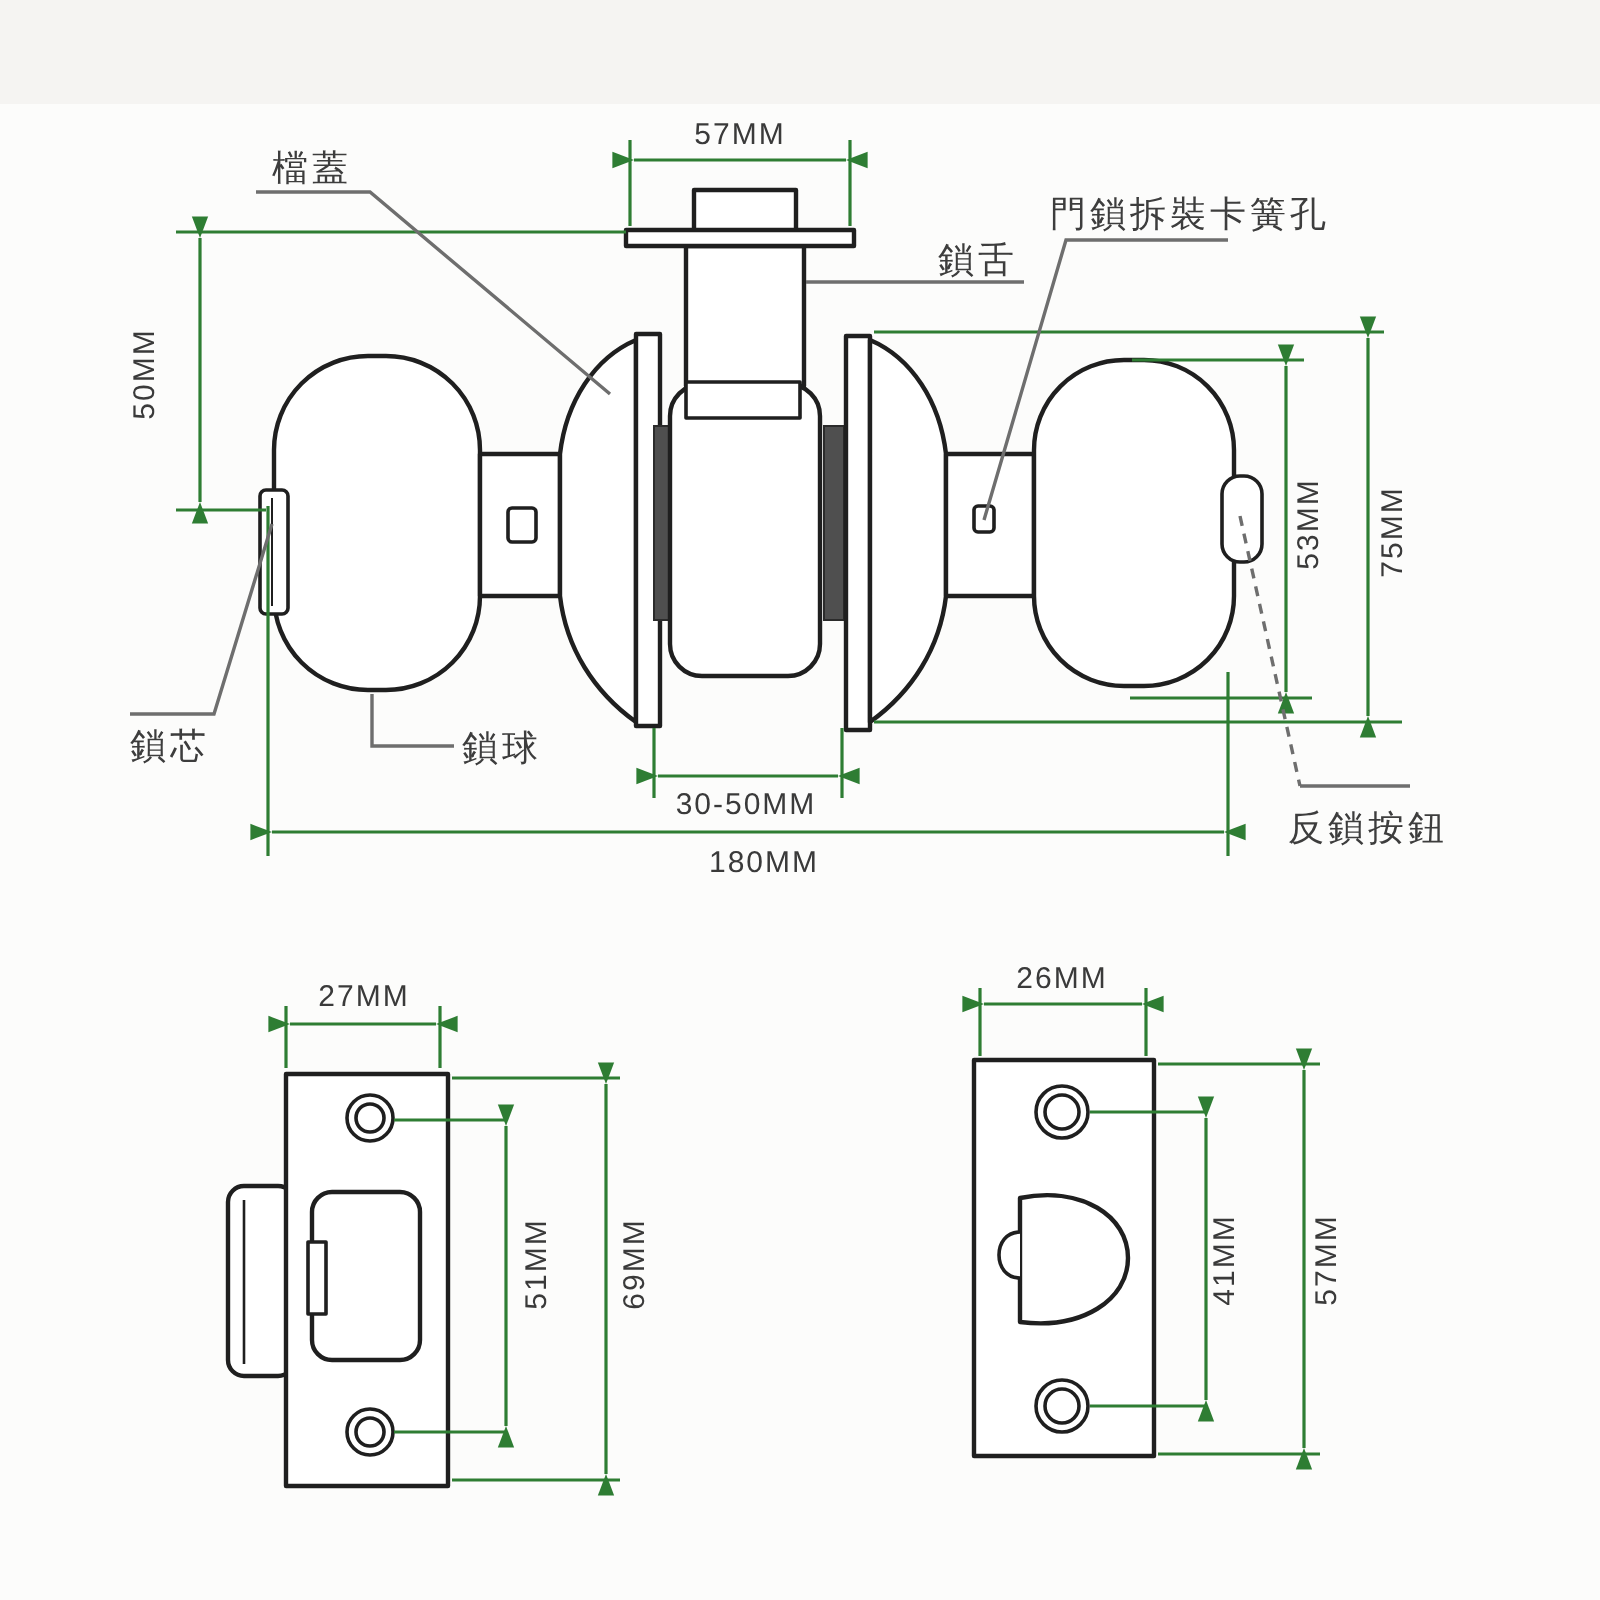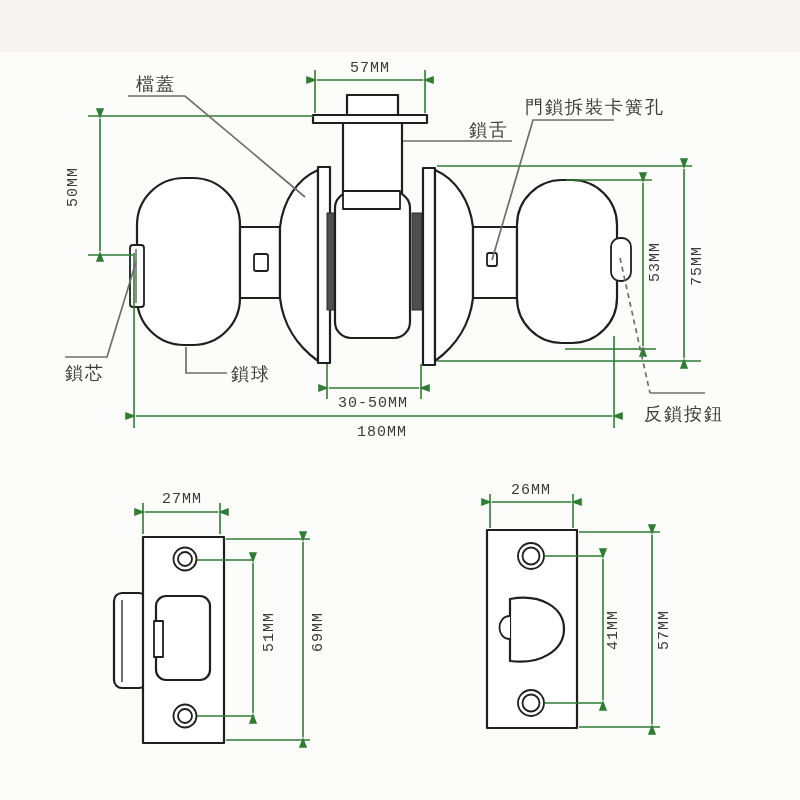--- a/index.html
+++ b/index.html
@@ -1,17 +1,17 @@
 <!DOCTYPE html>
 <html><head>
 <meta charset="utf-8">
 <style>
   html,body{margin:0;padding:0;background:#ffffff;}
   .canvas{position:relative;width:800px;height:800px;background:#fcfcfb;overflow:hidden;
-          font-family:Liberation Mono, monospace;text-align:center;}
+          font-family:Liberation Sans, sans-serif;text-align:center;}
   .top-band{position:absolute;left:0;top:0;width:800px;height:52px;background:#f5f4f2;}
   svg{position:absolute;left:0;top:0;}
   .outline{fill:#ffffff;stroke:#1f1f1f;stroke-width:2.2;stroke-linejoin:round;}
   .outline-thin{fill:#ffffff;stroke:#1f1f1f;stroke-width:1.8;stroke-linejoin:round;}
   .darkfill{fill:#4f4f4f;stroke:#2b2b2b;stroke-width:1;}
   .dim{stroke:#2e7d33;stroke-width:1.6;fill:none;}
   .leader{stroke:#6e6e6e;stroke-width:1.7;fill:none;}
   .leader-dash{stroke:#6e6e6e;stroke-width:1.7;fill:none;stroke-dasharray:5 4;}
   .dimtext{fill:#3a3a3a;font-size:15px;letter-spacing:1px;}
   .cjk{fill:#3d3d3d;font-size:18px;letter-spacing:2px;}

